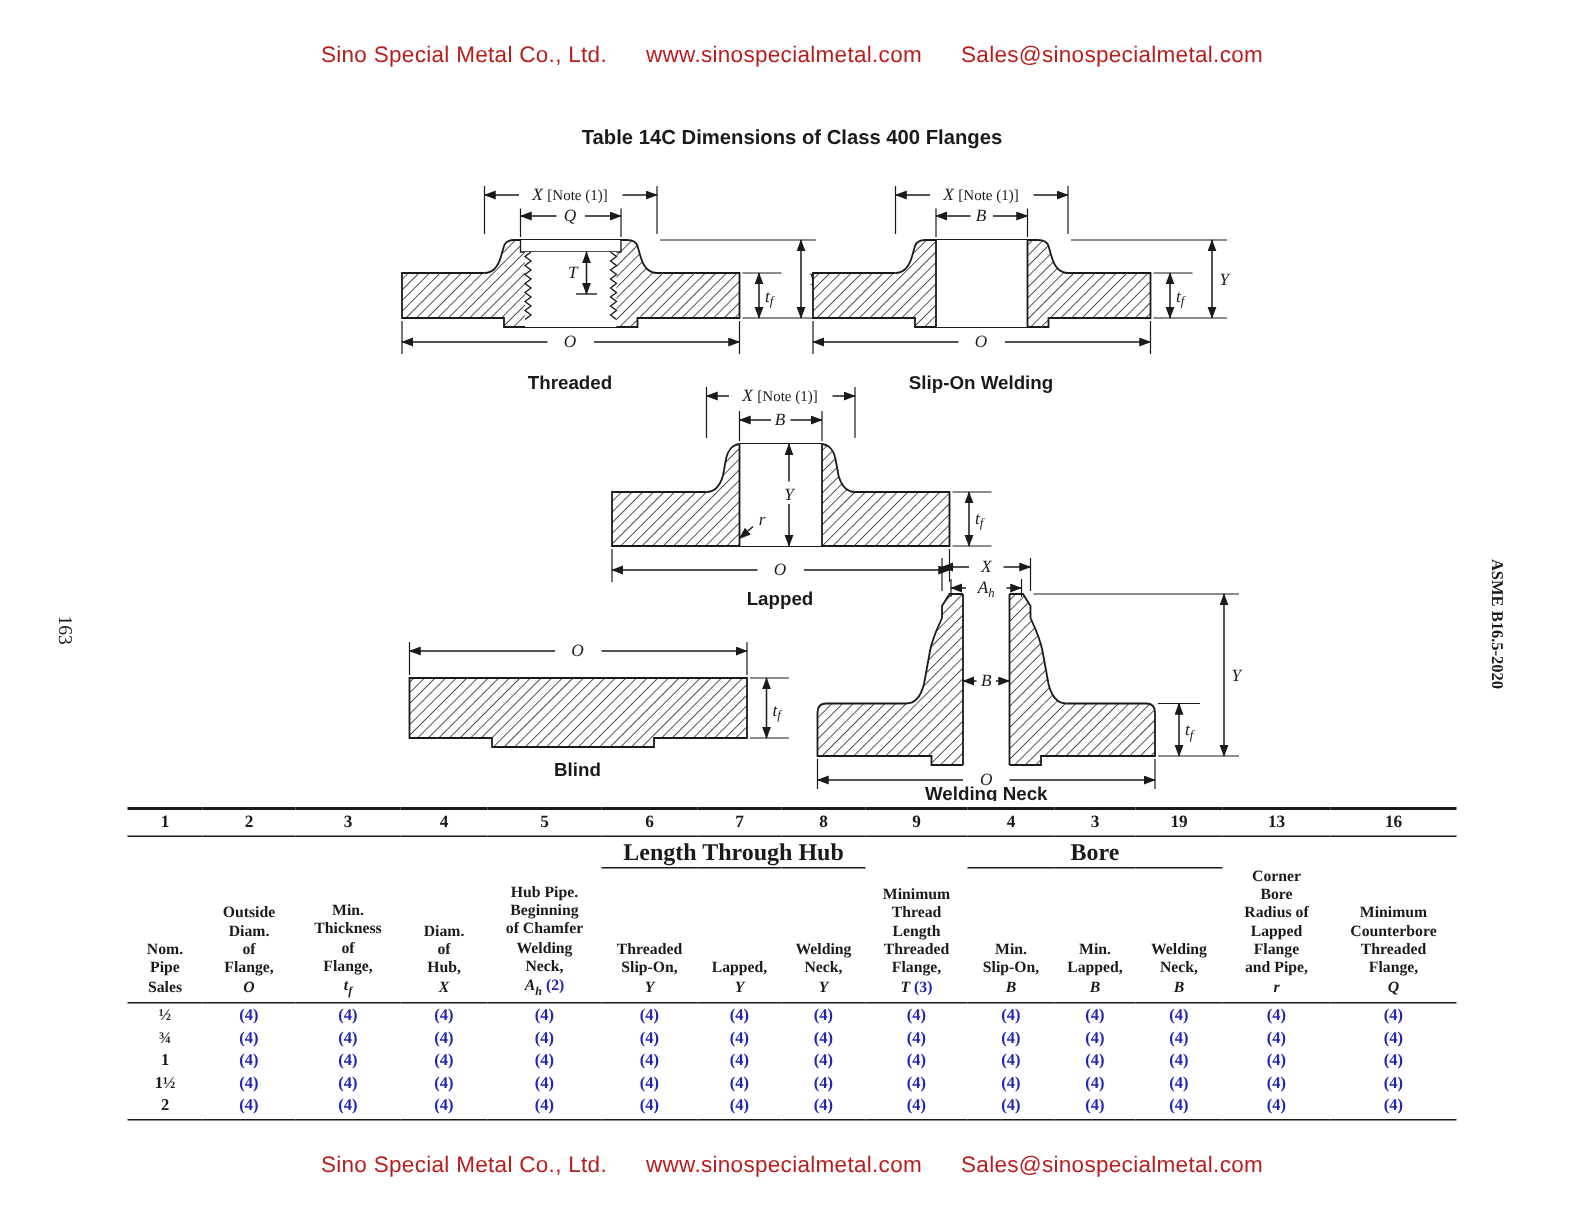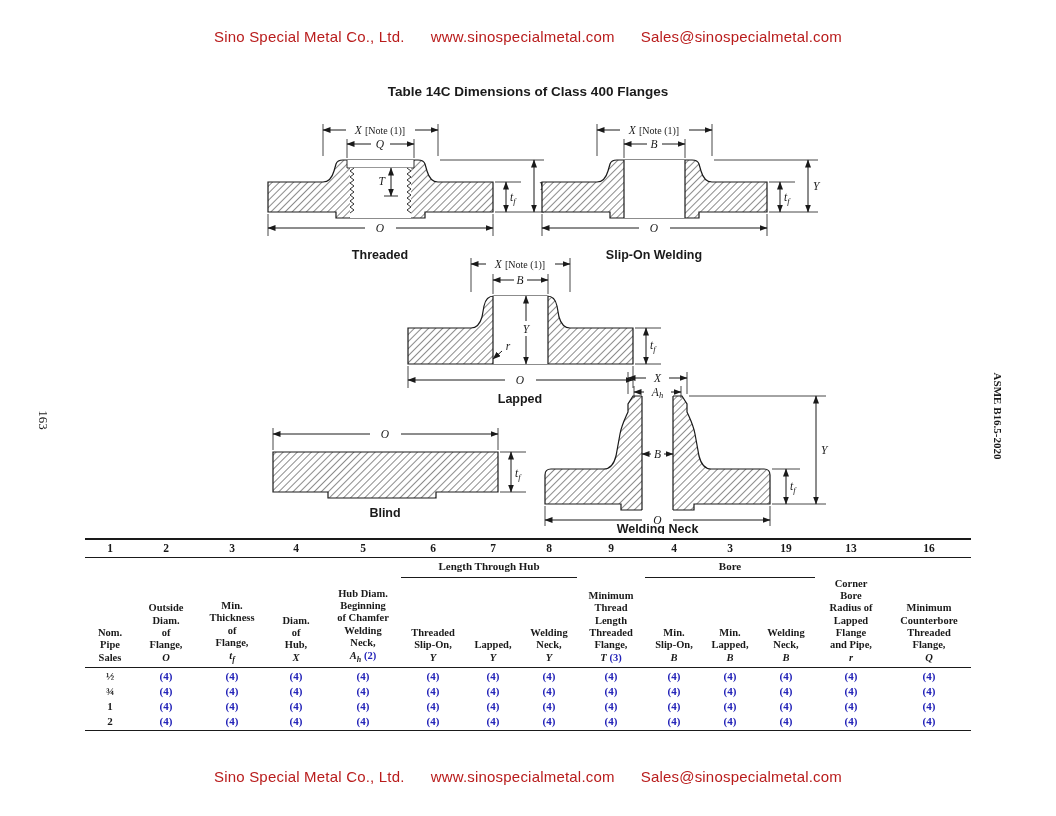--- a/index.html
+++ b/index.html
@@ -28,21 +28,21 @@
   .dnote{font-family:"Liberation Serif","DejaVu Serif",serif;font-style:normal;font-size:10px;}
   .dsub{font-size:8.5px;}
   .dlab{font-family:"Liberation Sans","DejaVu Sans",sans-serif;font-weight:bold;font-size:12.5px;text-anchor:middle;}
   
   #tblwrap{position:absolute;left:85px;top:538px;width:886px;}
   table.tbl{border-collapse:collapse;table-layout:fixed;width:886px;
             font-family:"Liberation Serif","DejaVu Serif",serif;font-weight:bold;color:#1a1a1a;}
   .tbl th,.tbl td{padding:0;margin:0;}
   .numrow th{border-top:2px solid #1a1a1a;border-bottom:1.4px solid #1a1a1a;
              font-size:11.5px;text-align:center;padding:2px 0 3px 0;}
-  .grprow td{height:17px;font-size:11px;text-align:center;vertical-align:top;padding-top:2px;}
+  .grprow td{height:17px;font-size:16px;text-align:center;vertical-align:top;padding-top:2px;}
   .grprow td.grp{border-bottom:1.2px solid #1a1a1a;}
   .hdrow th{vertical-align:bottom;text-align:center;font-size:10.5px;line-height:1.18;
             border-bottom:1.4px solid #1a1a1a;padding-bottom:3px;}
   .ht{white-space:pre-line;}
   .hsym{font-style:italic;}
   .hsub{font-size:8px;font-style:italic;}
   .hnote{font-style:normal;}
   .tbl tbody td{text-align:center;font-size:11px;padding:1.5px 0 1.5px 0;}
   .tbl tbody tr:last-child td{border-bottom:1.6px solid #1a1a1a;padding-bottom:3px;}
   .lnk{color:#2323b8;}
@@ -305,21 +305,21 @@
 Flange,</div>
               <div><span class="hsym">t</span><sub class="hsub">f</sub></div>
             </th>
             <th>
               <div class="ht">Diam.
 of
 Hub,</div>
               <div><span class="hsym">X</span></div>
             </th>
             <th>
-              <div class="ht">Hub Diam.
+              <div class="ht">Hub Pipe.
 Beginning
 of Chamfer
 Welding
 Neck,</div>
               <div><span class="hsym">A</span><sub class="hsub">h</sub><span class="hnote lnk"> (2)</span></div>
             </th>
             <th>
               <div class="ht">Threaded
 Slip-On,</div>
               <div><span class="hsym">Y</span></div>
@@ -417,20 +417,36 @@
             <td class="lnk">(4)</td>
             <td class="lnk">(4)</td>
             <td class="lnk">(4)</td>
             <td class="lnk">(4)</td>
             <td class="lnk">(4)</td>
             <td class="lnk">(4)</td>
             <td class="lnk">(4)</td>
             <td class="lnk">(4)</td>
           </tr>
           <tr>
+            <td>1½</td>
+            <td class="lnk">(4)</td>
+            <td class="lnk">(4)</td>
+            <td class="lnk">(4)</td>
+            <td class="lnk">(4)</td>
+            <td class="lnk">(4)</td>
+            <td class="lnk">(4)</td>
+            <td class="lnk">(4)</td>
+            <td class="lnk">(4)</td>
+            <td class="lnk">(4)</td>
+            <td class="lnk">(4)</td>
+            <td class="lnk">(4)</td>
+            <td class="lnk">(4)</td>
+            <td class="lnk">(4)</td>
+          </tr>
+          <tr>
             <td>2</td>
             <td class="lnk">(4)</td>
             <td class="lnk">(4)</td>
             <td class="lnk">(4)</td>
             <td class="lnk">(4)</td>
             <td class="lnk">(4)</td>
             <td class="lnk">(4)</td>
             <td class="lnk">(4)</td>
             <td class="lnk">(4)</td>
             <td class="lnk">(4)</td>

